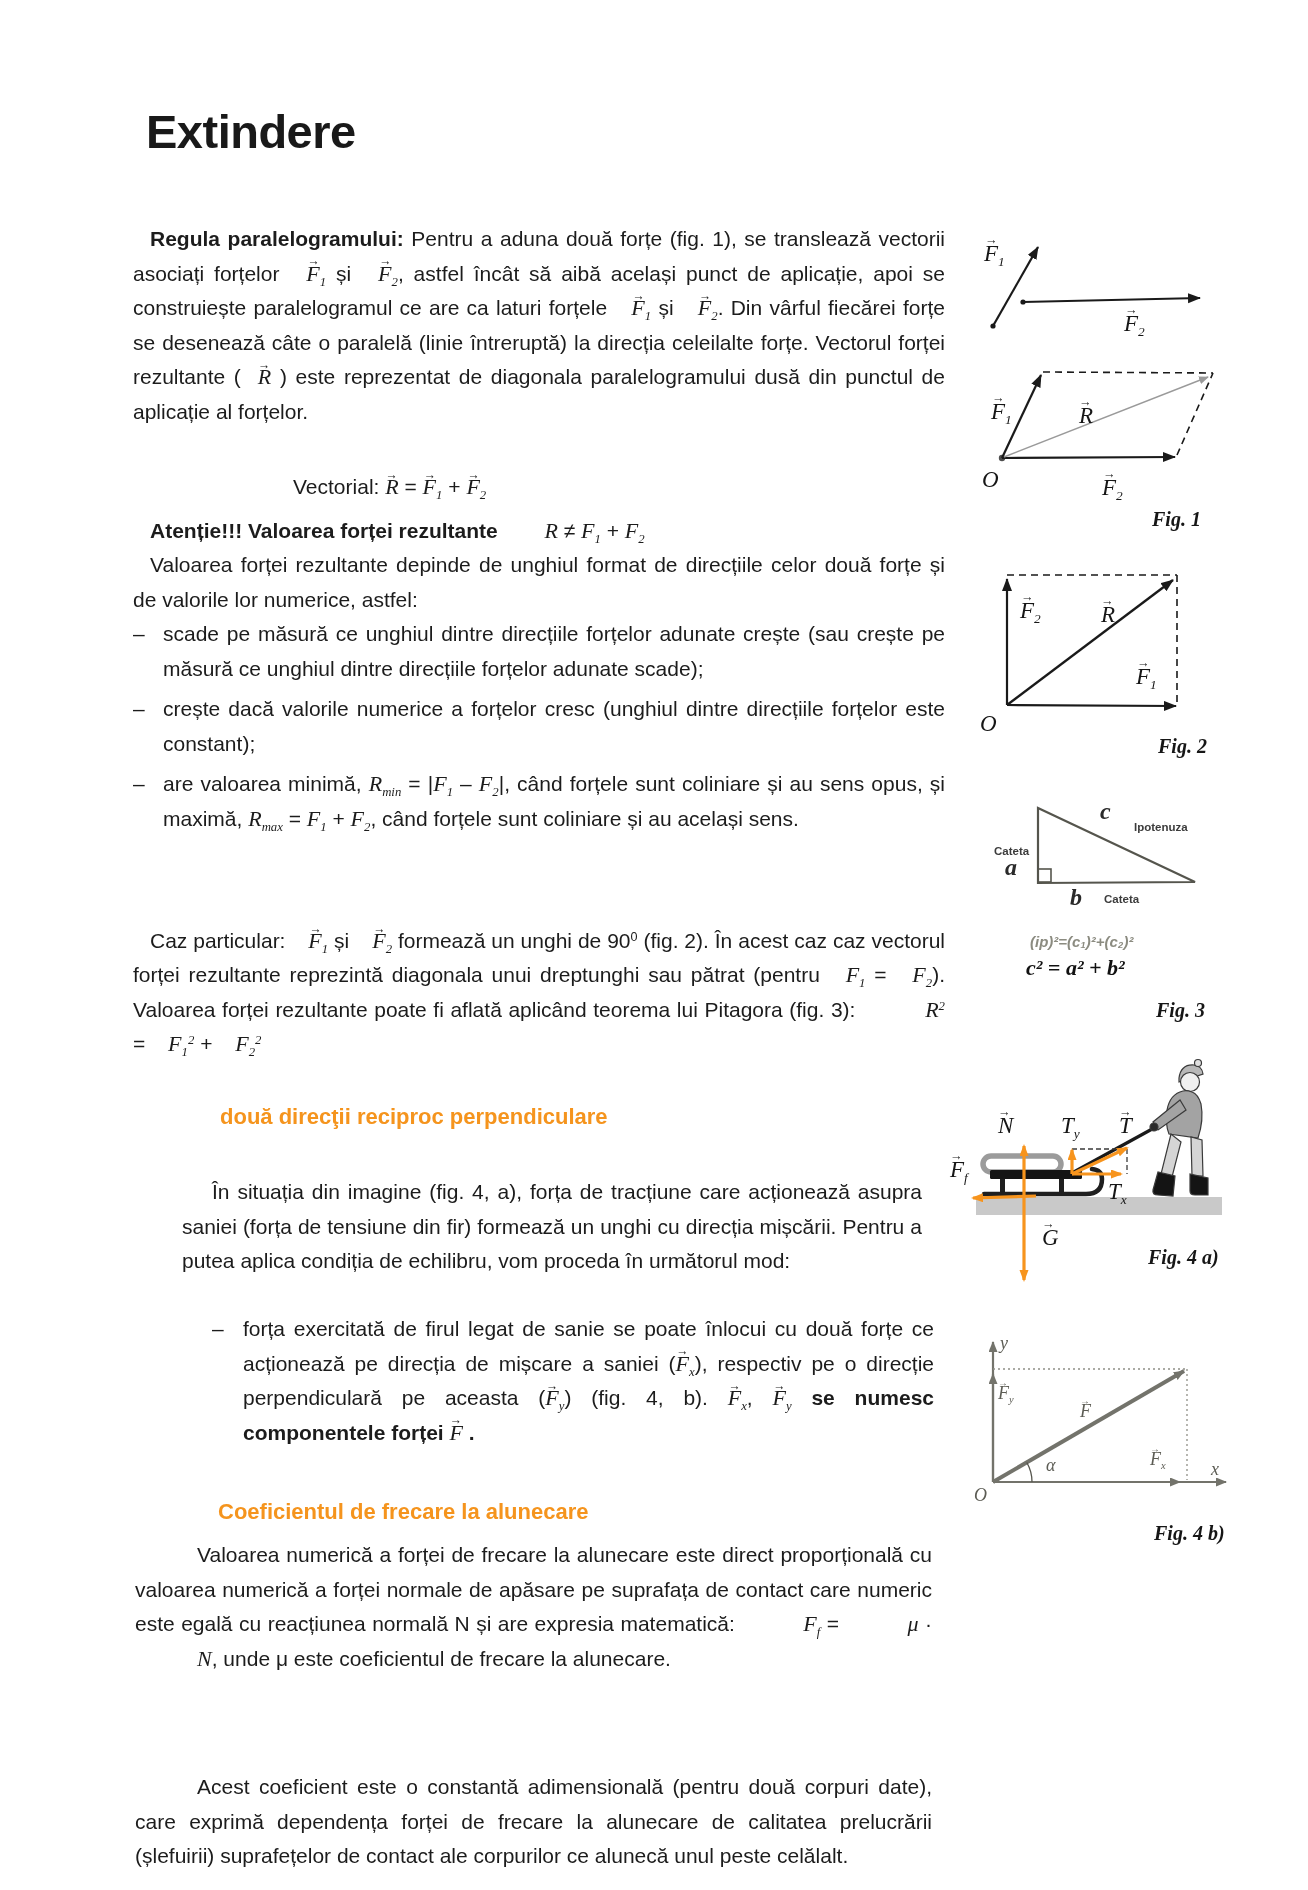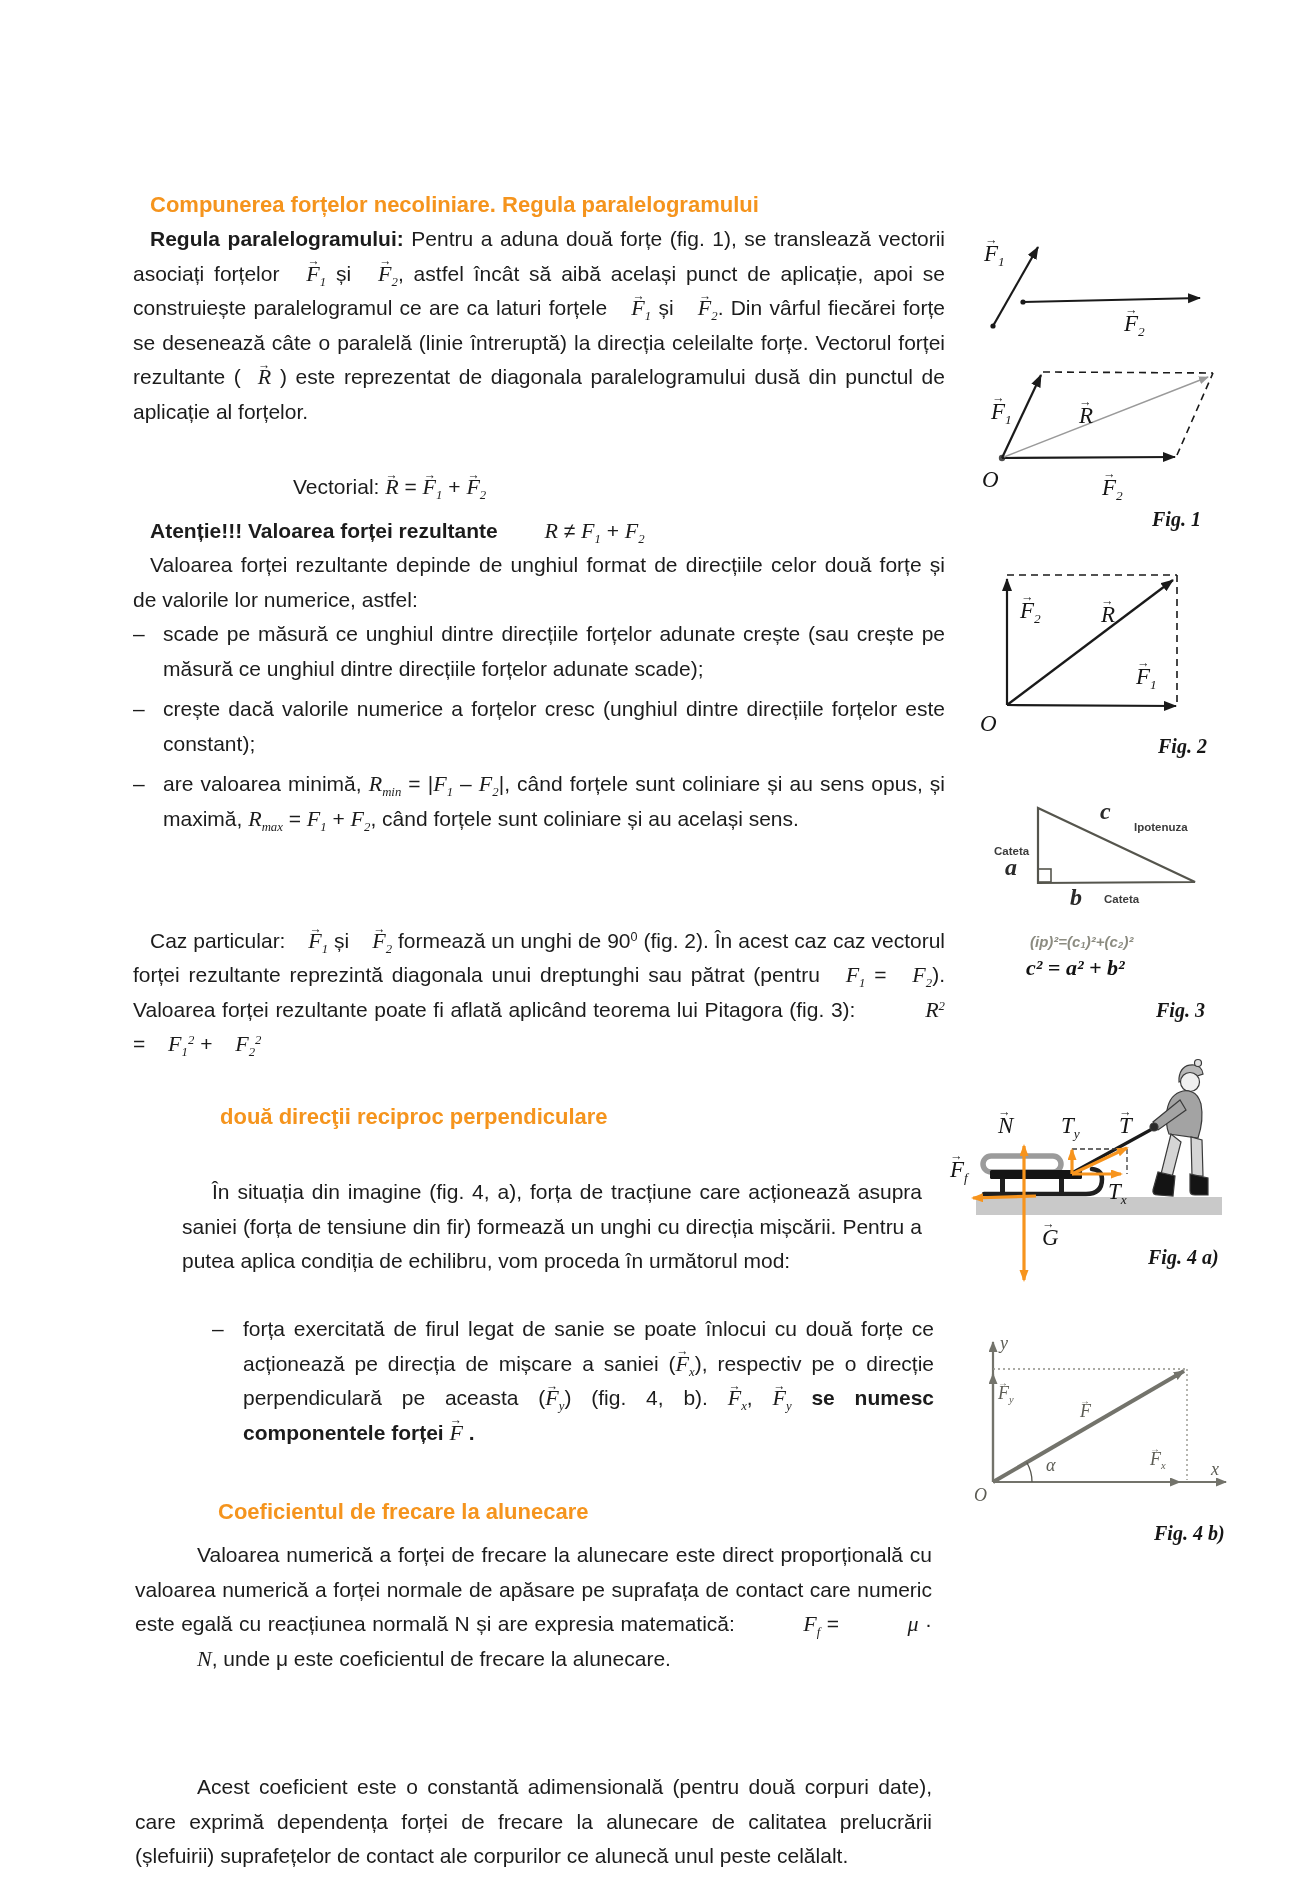--- a/index.html
+++ b/index.html
@@ -39,22 +39,22 @@
          font-weight:700;font-size:15px;color:#8b8b80;white-space:nowrap;text-align:right;}
   .fblack{position:absolute;font-family:"Liberation Serif",serif;font-style:italic;
           font-weight:700;font-size:22px;color:#111;white-space:nowrap;}
   .pagenum{position:absolute;font-size:23px;color:#222;font-family:"Liberation Sans",sans-serif;}
 </style>
 </head>
 <body>
 
 <div class="page">
 
-
-  <div class="abs h-orange" style="left:150px;top:188px;">Compunerea forțelor necoliniare. Regula paralelogramului</div>
+  <div class="abs title" style="left:146px;top:104px;">Extindere</div>
+
 
   <div class="abs body-text ind" style="left:133px;top:222px;width:812px;"><span class="bseg">Regula paralelogramului:</span><span> Pentru a aduna două forțe (fig. 1), se translează vectorii asociați forțelor </span><span class="m vec"><span class="mb">F</span><sub>1</sub></span><span> și </span><span class="m vec"><span class="mb">F</span><sub>2</sub></span><span>, astfel încât să aibă același punct de aplicație, apoi se construiește paralelogramul ce are ca laturi forțele </span><span class="m vec"><span class="mb">F</span><sub>1</sub></span><span> și </span><span class="m vec"><span class="mb">F</span><sub>2</sub></span><span>. Din vârful fiecărei forțe se desenează câte o paralelă (linie întreruptă) la direcția celeilalte forțe. Vectorul forței rezultante (</span><span class="m vec"><span class="mb">R</span></span><span> ) este reprezentat de diagonala paralelogramului dusă din punctul de aplicație al forțelor.</span></div>
 
   <div class="abs body-text" style="left:293px;top:470px;"><span>Vectorial: </span><span class="m vec"><span class="mb">R</span></span><span> = </span><span class="m vec"><span class="mb">F</span><sub>1</sub></span><span> + </span><span class="m vec"><span class="mb">F</span><sub>2</sub></span></div>
 
   <div class="abs body-text" style="left:150px;top:514px;"><span class="bseg">Atenție!!! Valoarea forței rezultante</span><span>&nbsp;&nbsp;&nbsp;&nbsp;&nbsp;&nbsp;&nbsp;&nbsp;</span><span class="m"><span class="mb">R</span></span><span> ≠ </span><span class="m"><span class="mb">F</span><sub>1</sub></span><span> + </span><span class="m"><span class="mb">F</span><sub>2</sub></span></div>
 
   <div class="abs body-text ind" style="left:133px;top:548px;width:812px;">Valoarea forței rezultante depinde de unghiul format de direcțiile celor două forțe și de valorile lor numerice, astfel:</div>
 
   <div class="abs body-text" style="left:133px;top:617px;width:812px;">

